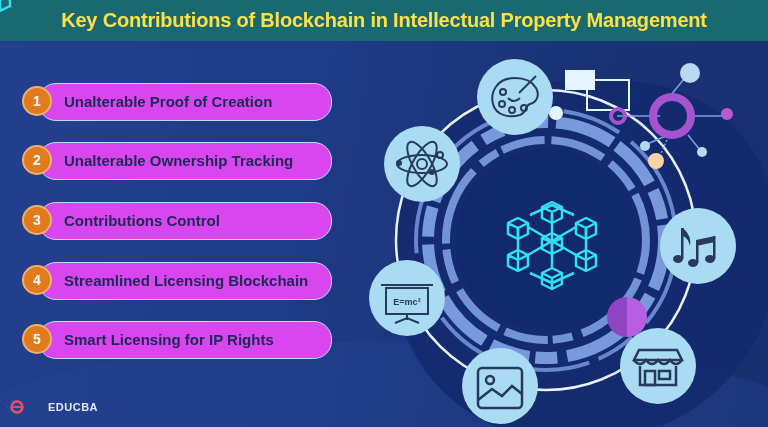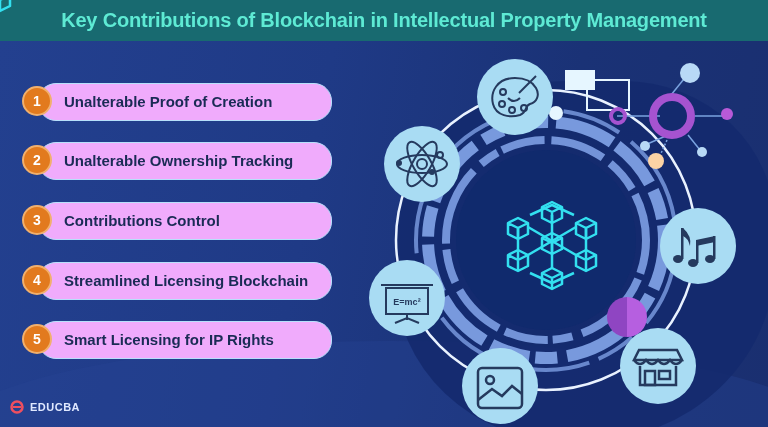--- a/index.html
+++ b/index.html
@@ -1,26 +1,26 @@
 <!DOCTYPE html>
 <html><head>
 <meta charset="utf-8">
 <style>
   html, body { margin:0; padding:0; }
   body { width:768px; height:427px; overflow:hidden; font-family:"Liberation Sans", sans-serif; background:#1b3378; position:relative; }
   .header { position:absolute; left:0; top:0; width:768px; height:41px; background:#186a70; display:flex; align-items:center; justify-content:center; }
-  .header h1 { margin:12px; color:#5eead4; font-size:20px; font-weight:bold; letter-spacing:-0.2px; }
+  .header h1 { margin:12px; color:#fde047; font-size:20px; font-weight:bold; letter-spacing:-0.2px; }
   .bg { position:absolute; left:0; top:41px; width:768px; height:386px; background:linear-gradient(100deg,#23408f 0%,#1f3a86 40%,#1a3276 70%,#1a2f70 100%); overflow:hidden; }
   .bg .sheen { position:absolute; left:-60px; top:300px; width:900px; height:200px; border-radius:50%; background:rgba(40,70,150,0.35); }
   .bg .blob { position:absolute; left:395px; top:40px; width:380px; height:360px; border-radius:45% 40% 50% 45%; background:#142a6e; opacity:0.9; }
   .item { position:absolute; left:22px; width:310px; height:38px; }
-  .pill { position:absolute; left:16px; top:0; width:292px; height:36px; border-radius:18px; background:#f0abfc; border:1px solid #b7e0fb; }
+  .pill { position:absolute; left:16px; top:0; width:292px; height:36px; border-radius:18px; background:#d946ef; border:1px solid #b7e0fb; }
   .pill span { position:absolute; left:25px; top:0; line-height:36px; font-size:15px; font-weight:bold; color:#1a2b55; white-space:nowrap; }
   .badge { position:absolute; left:0; top:3px; width:30px; height:30px; border-radius:50%; background:#e27a1e; border:2px solid #f1b06d; color:#fff; font-weight:bold; font-size:14px; display:flex; align-items:center; justify-content:center; box-sizing:border-box; }
-  .logo { position:absolute; left:10px; top:400px; display:flex; align-items:center; gap:6px; }
+  .logo { position:absolute; left:10px; top:400px; display:flex; align-items:center; gap:24px; }
   .logo span { color:#dfe8ff; font-size:11px; font-weight:bold; letter-spacing:0.5px; }
   svg.art { position:absolute; left:0; top:0; }
 </style>
 </head>
 <body>
 
 <div class="header">
   <h1>Key Contributions of Blockchain in Intellectual Property Management</h1>
 </div>
 

